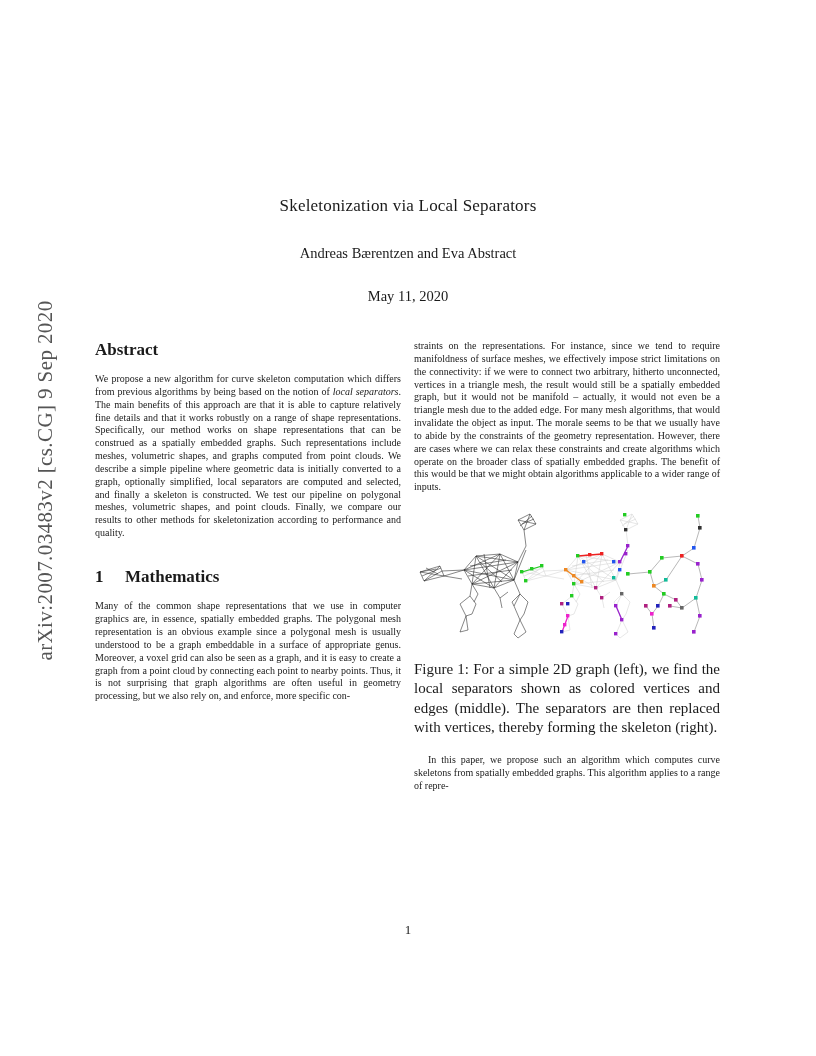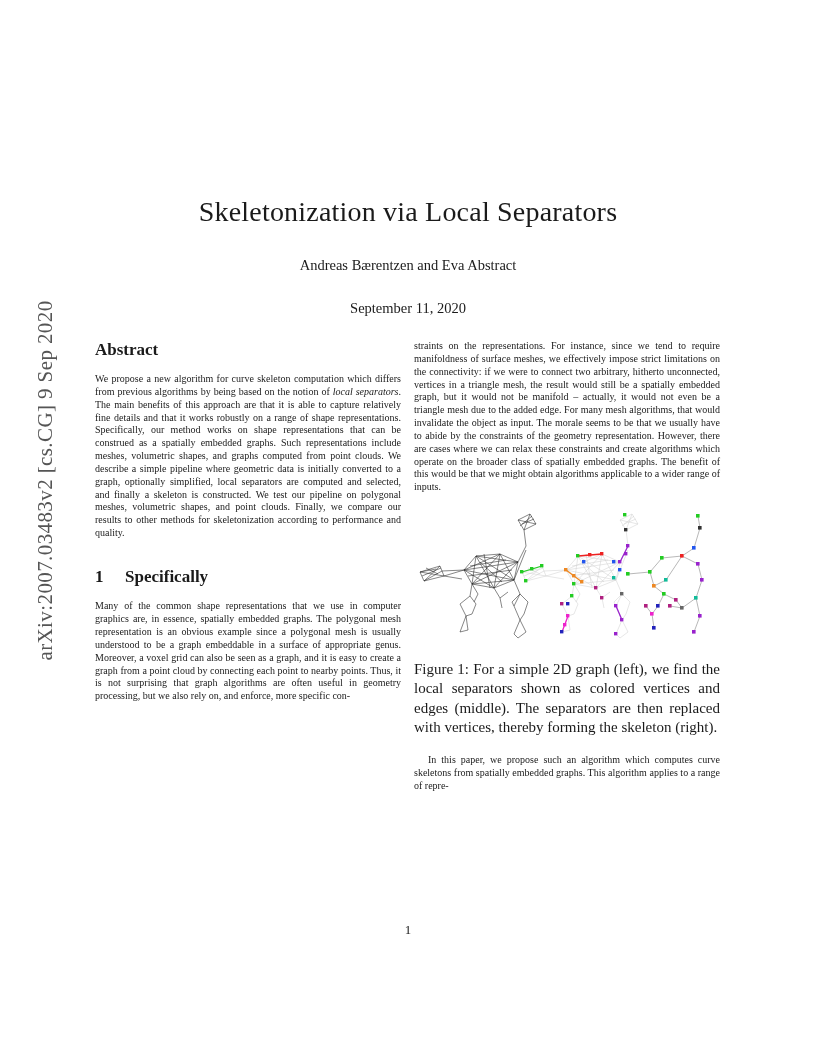--- a/index.html
+++ b/index.html
@@ -50,21 +50,21 @@
 
   
   .titleblock {
     position: absolute;
     left: 0;
     top: 196px;
     width: 626px;
     text-align: center;
   }
   .paper-title {
-    font-size: 28px;
+    font-size: 17px;
     font-weight: normal;
     margin: 0;
     letter-spacing: 0.2px;
   }
   .authors {
     font-size: 14.5px;
     margin-top: 27px;
     line-height: 1.45;
   }
   .affiliation {
@@ -151,34 +151,34 @@
 
 <div class="arxiv-stamp">
   <div class="txt">arXiv:2007.03483v2  [cs.CG]  9 Sep 2020</div>
 </div>
 
 <div class="page">
 
   <div class="titleblock">
     <h1 class="paper-title">Skeletonization via Local Separators</h1>
     <div class="authors">Andreas Bærentzen and Eva Abstract</div>
-    <div class="pubdate">September 11, 2020</div>
+    <div class="pubdate">May 11, 2020</div>
   </div>
 
   <div class="columns">
 
     <div class="col col-left">
 
       <div class="abs-head">Abstract</div>
 
       <p class="body"><span>We propose a new algorithm for curve skeleton computation which differs from previous algorithms by being based on the notion of </span><span class="it">local separators</span><span>. The main benefits of this approach are that it is able to capture relatively fine details and that it works robustly on a range of shape representations. Specifically, our method works on shape representations that can be construed as a spatially embedded graphs. Such representations include meshes, volumetric shapes, and graphs computed from point clouds. We describe a simple pipeline where geometric data is initially converted to a graph, optionally simplified, local separators are computed and selected, and finally a skeleton is constructed. We test our pipeline on polygonal meshes, volumetric shapes, and point clouds. Finally, we compare our results to other methods for skeletonization according to performance and quality.</span></p>
 
       <div class="sec-spacer"></div>
 
-      <h2 class="sec-head"><span class="secnum">1</span><span>Specifically</span></h2>
+      <h2 class="sec-head"><span class="secnum">1</span><span>Mathematics</span></h2>
 
       <p class="body">Many of the common shape representations that we use in computer graphics are, in essence, spatially embedded graphs. The polygonal mesh representation is an obvious example since a polygonal mesh is usually understood to be a graph embeddable in a surface of appropriate genus. Moreover, a voxel grid can also be seen as a graph, and it is easy to create a graph from a point cloud by connecting each point to nearby points. Thus, it is not surprising that graph algorithms are often useful in geometry processing, but we also rely on, and enforce, more specific con-</p>
     </div>
 
     <div class="col col-right">
 
       <p class="body">straints on the representations. For instance, since we tend to require manifoldness of surface meshes, we effectively impose strict limitations on the connectivity: if we were to connect two arbitrary, hitherto unconnected, vertices in a triangle mesh, the result would still be a spatially embedded graph, but it would not be manifold – actually, it would not even be a triangle mesh due to the added edge. For many mesh algorithms, that would invalidate the object as input. The morale seems to be that we usually have to abide by the constraints of the geometry representation. However, there are cases where we can relax these constraints and create algorithms which operate on the broader class of spatially embedded graphs. The benefit of this would be that we might obtain algorithms applicable to a wider range of inputs.</p>
 
       <div class="figure">
         <svg viewBox="0 0 306 136">

